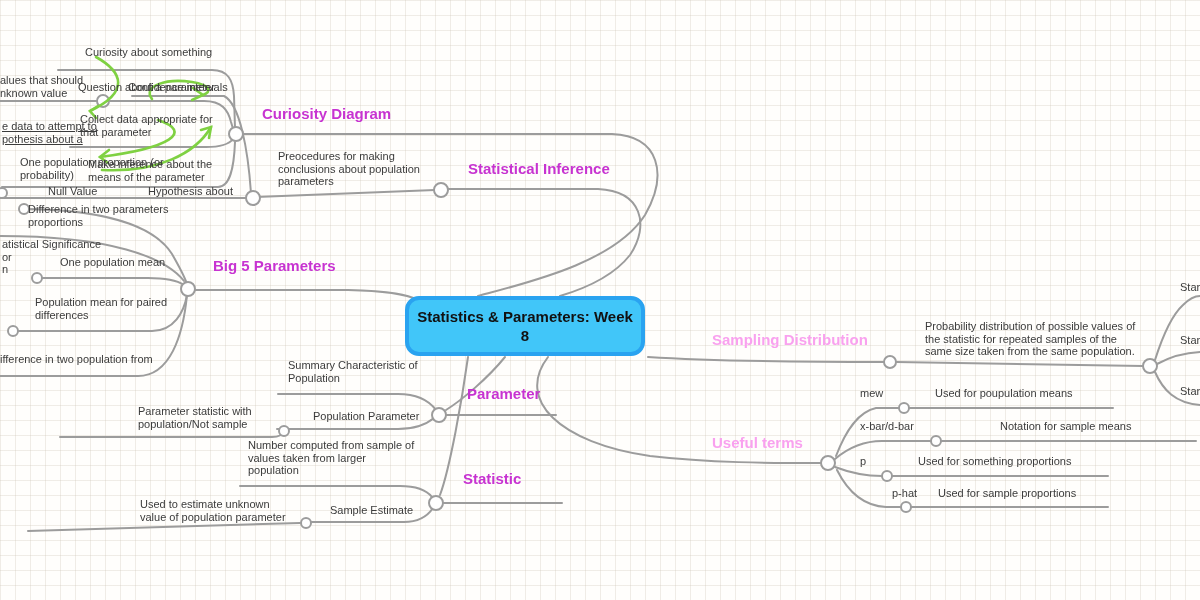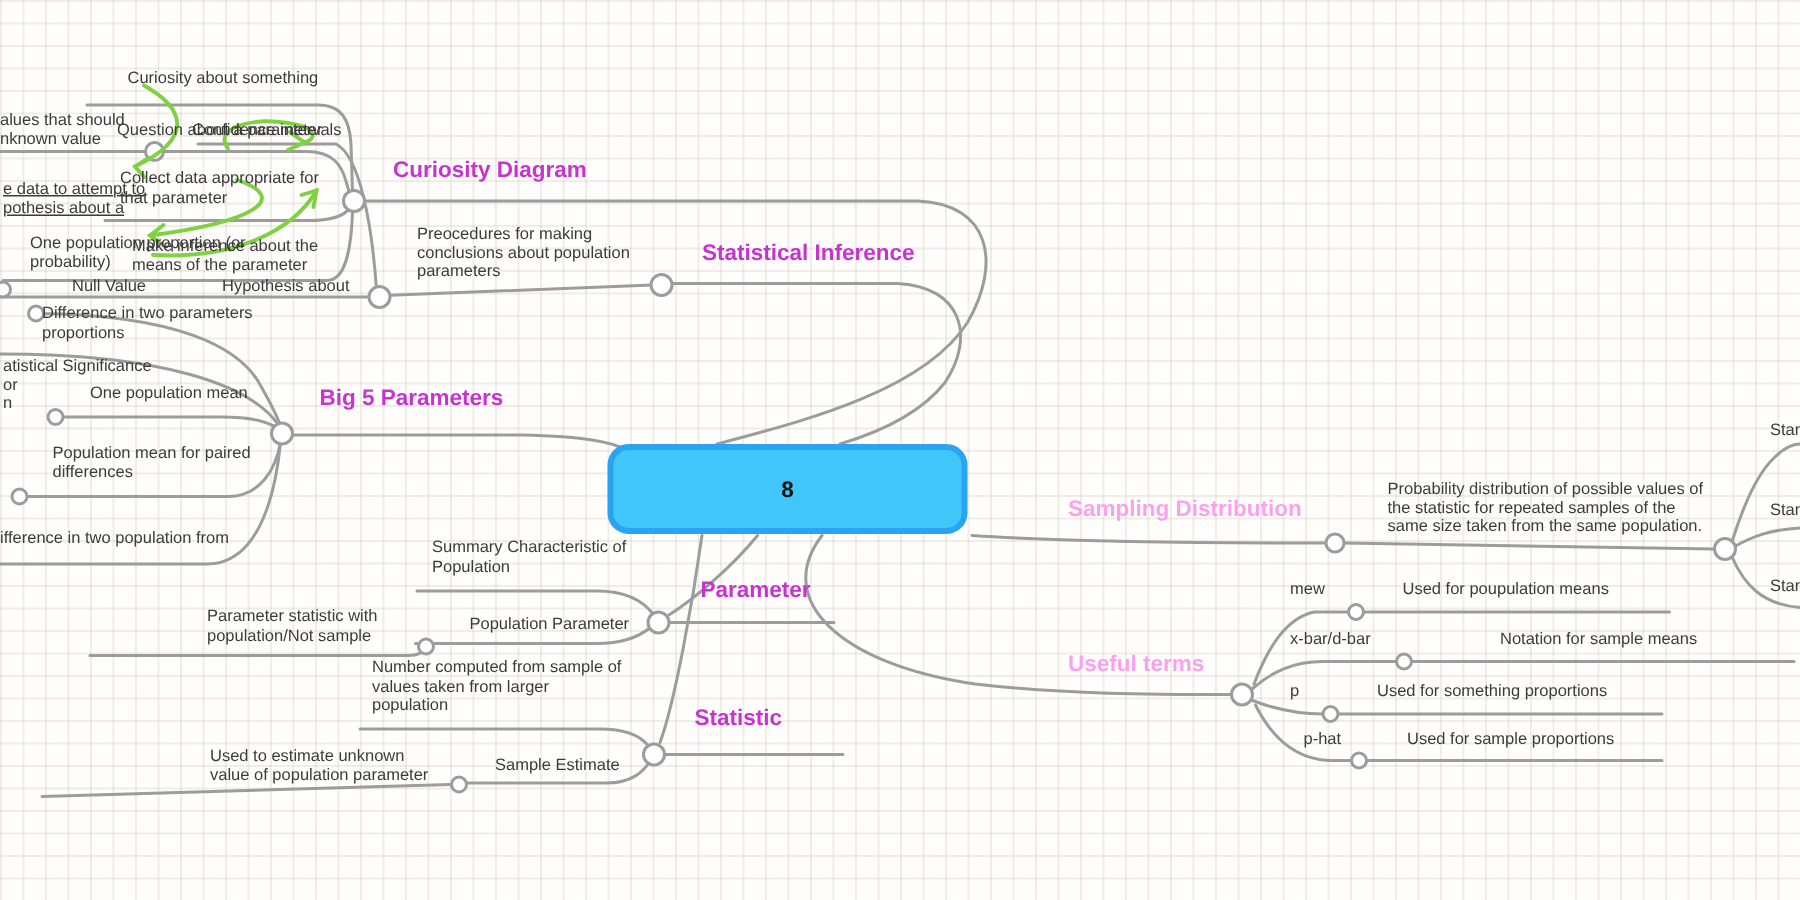--- a/index.html
+++ b/index.html
@@ -106,20 +106,21 @@
     <path class="garrow" d="M98,106 L90,111 L96,118"></path>
     <path class="garrow" d="M152,99 C142,86 166,78 192,82 C211,85 212,92 203,95"></path>
     <path class="garrow" d="M193,88 L203,95 L192,100"></path>
     <path class="garrow" d="M158,120 C194,132 170,148 100,157"></path>
     <path class="garrow" d="M109,150 L100,157 L108,163"></path>
     <path class="garrow" d="M102,170 C158,173 196,153 211,127"></path>
     <path class="garrow" d="M201,130 L211,127 L209,138"></path>
   </svg>
 
   <div class="center-node">
+    <div>Statistics &amp; Parameters:  Week</div>
     <div>8</div>
   </div>
 
   <div id="branches-layer">
       <div class="branch magenta" style="left: 262px; top: 105px;">Curiosity Diagram</div>
       <div class="branch magenta" style="left: 468px; top: 160px;">Statistical Inference</div>
       <div class="branch magenta" style="left: 213px; top: 257px;">Big 5 Parameters</div>
       <div class="branch magenta" style="left: 467px; top: 385px;">Parameter</div>
       <div class="branch magenta" style="left: 463px; top: 470px;">Statistic</div>
       <div class="branch pink" style="left: 712px; top: 331px;">Sampling Distribution</div>
@@ -224,21 +225,21 @@
       </div>
       <div class="note" style="left: 1000px; top: 420px;">
         <div>Notation for sample means</div>
       </div>
       <div class="note" style="left: 860px; top: 455px;">
         <div>p</div>
       </div>
       <div class="note" style="left: 918px; top: 455px;">
         <div>Used for something proportions</div>
       </div>
-      <div class="note" style="left: 869px; top: 487px;">
+      <div class="note" style="left: 892px; top: 487px;">
         <div>p-hat</div>
       </div>
       <div class="note" style="left: 938px; top: 487px;">
         <div>Used for sample proportions</div>
       </div>
       <div class="note" style="left: 1180px; top: 281px;">
         <div>Stan</div>
       </div>
       <div class="note" style="left: 1180px; top: 334px;">
         <div>Stan</div>

